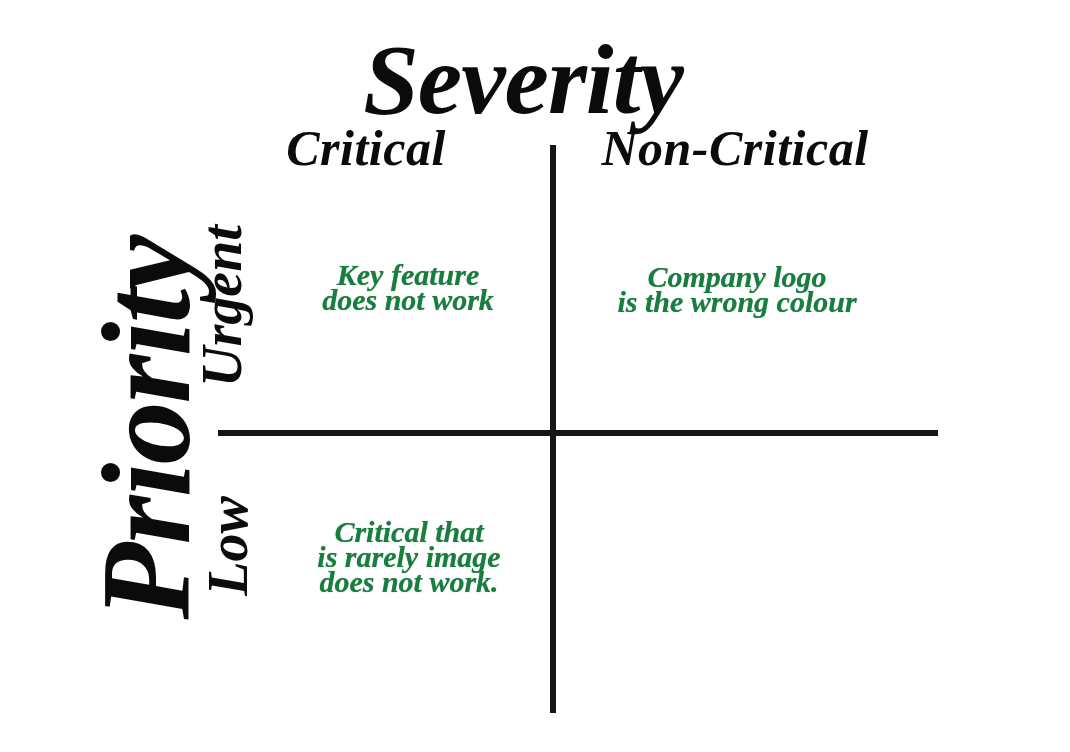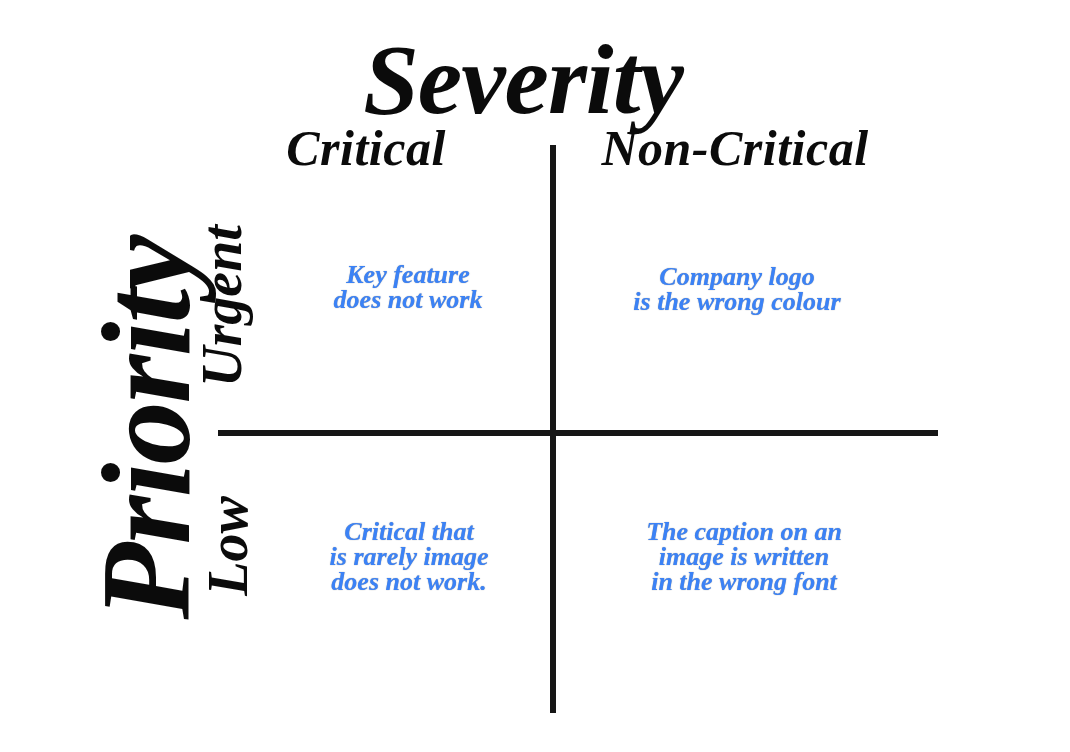--- a/index.html
+++ b/index.html
@@ -29,23 +29,23 @@
   .row-low    { left: 228px; top: 546px; }
 
   .axis-line { position: absolute; background: #161616; }
   .vline { left: 550px; top: 145px; width: 6px; height: 568px; }
   .hline { left: 218px; top: 430px; width: 720px; height: 6px; }
 
   .quad {
     position: absolute;
     transform: translate(-50%, -50%);
     text-align: center;
-    font-size: 26px;
+    font-size: 30px;
     line-height: 25px;
-    color: #3b82f6;
+    color: #15803d;
     text-shadow: 0 0 1px rgba(51,51,51,0.55);
     white-space: nowrap;
   }
   .q-tl { left: 408px; top: 287px; }
   .q-tr { left: 737px; top: 289px; }
   .q-bl { left: 409px; top: 556px; }
   .q-br { left: 744px; top: 556px; }
   .q-line { display: block; }
 </style>
 </head>
@@ -78,19 +78,14 @@
     <span class="q-line">Company logo</span>
     <span class="q-line">is the wrong colour</span>
   </div>
 
   <div class="quad q-bl">
     <span class="q-line">Critical that</span>
     <span class="q-line">is rarely image</span>
     <span class="q-line">does not work.</span>
   </div>
 
-  <div class="quad q-br">
-    <span class="q-line">The caption on an</span>
-    <span class="q-line">image is written</span>
-    <span class="q-line">in the wrong font</span>
-  </div>
 
 </div>
 
 </body></html>

